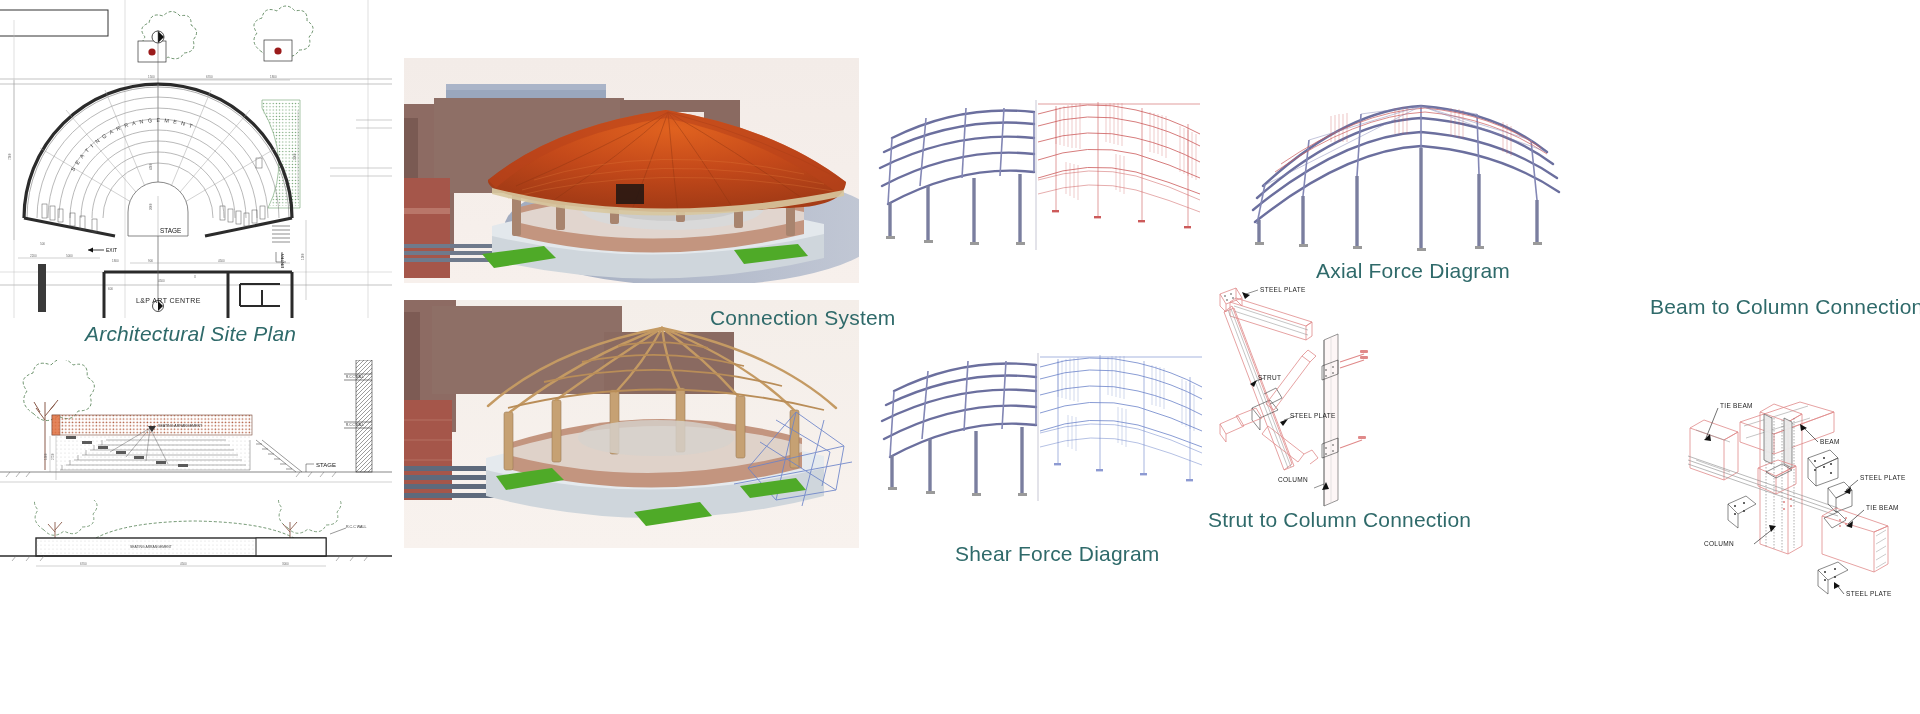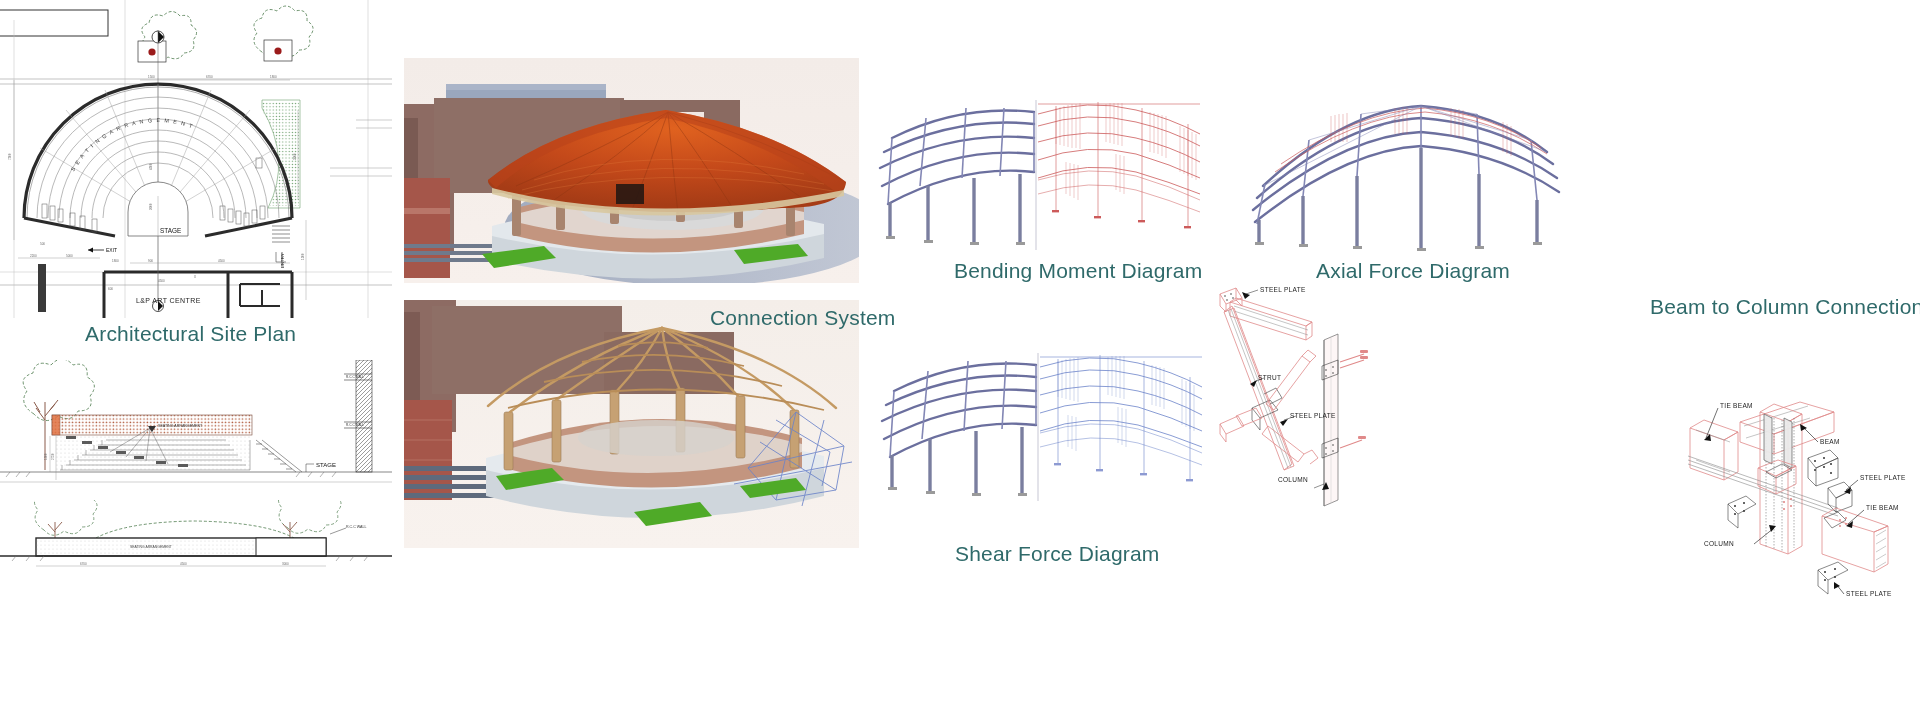--- a/index.html
+++ b/index.html
@@ -198,21 +198,21 @@
         <text x="158" y="282">4500</text>
         <text x="194" y="278">X</text>
       </g>
 
       <circle cx="158" cy="306" r="5.5" fill="#fff" stroke="#222" stroke-width="0.8"></circle>
       <path d="M158 301 L163 306 L158 311 z" fill="#111"></path>
     </svg>
     <div class="cadtext" style="left:136px;top:297px;font-size:7px;letter-spacing:.4px;">L&amp;P ART CENTRE</div>
   </div>
 
-  <div class="caption" style="left:85px;top:322px;">Architectural Site Plan</div>
+  <div class="caption" style="left:85px;top:322px;font-style:italic;">Architectural Site Plan</div>
 
   <div class="cad-panel" style="left:0;top:360px;width:392px;height:130px;">
     <svg width="392" height="130" viewBox="0 0 392 130">
 
       <path d="M34 54 q-16 -10 -7 -23 q-10 -13 6 -18 q2 -14 18 -8 q11 -12 22 0 q16 -4 14 12 q13 7 3 19 q5 15 -12 15 q-6 12 -20 5 q-13 10 -24 -2z" fill="none" stroke="#4b7a4b" stroke-width="0.8" stroke-dasharray="3,2"></path>
       <g stroke="#8a5a4a" stroke-width="1" fill="none">
         <path d="M45 110 L45 42"></path>
         <path d="M45 60 L36 48"></path>
         <path d="M45 56 L55 44"></path>
         <path d="M40 52 L34 42"></path>
@@ -590,21 +590,20 @@
         <rect x="224" y="126" width="7" height="2.4"></rect>
         <rect x="268" y="130" width="7" height="2.4"></rect>
         <rect x="314" y="136" width="7" height="2.4"></rect>
       </g>
       <g stroke="#cc5a5a" stroke-width="0.5" fill="none">
         <path d="M168 90 Q220 74 266 86 Q300 96 330 110"></path>
         <path d="M168 104 Q220 88 266 100 Q300 110 330 122"></path>
       </g>
     </svg>
   </div>
-  <div class="caption" style="left:954px;top:259px;">Bending Moment Diagram</div>
 
   <div class="analysis" style="left:1235px;top:90px;width:330px;height:165px;">
     <svg width="330" height="165" viewBox="0 0 330 165">
 
       <g stroke="#6b6f9e" stroke-width="2.4" fill="none" stroke-linecap="round">
         <path d="M28 96 Q110 20 186 16 Q262 22 312 62"></path>
         <path d="M22 108 Q108 32 186 28 Q264 34 318 74"></path>
         <path d="M18 120 Q108 46 186 42 Q264 48 322 88"></path>
         <path d="M20 132 Q110 60 186 56 Q264 62 324 102"></path>
       </g>
@@ -820,20 +819,21 @@
       <path d="M30 14 L38 17 L33 21 z" fill="#111"></path>
       <path d="M38 106 L45 102 L42 109 z" fill="#111"></path>
       <path d="M68 144 L76 141 L71 148 z" fill="#111"></path>
       <path d="M110 212 L114 204 L117 211 z" fill="#111"></path>
     </svg>
     <div class="detail-label" style="left:48px;top:8px;">STEEL PLATE</div>
     <div class="detail-label" style="left:46px;top:96px;">STRUT</div>
     <div class="detail-label" style="left:78px;top:134px;">STEEL PLATE</div>
     <div class="detail-label" style="left:66px;top:198px;">COLUMN</div>
   </div>
+  <div class="caption" style="left:1208px;top:508px;">Strut to Column Connection</div>
 
   <div class="detail" style="left:1688px;top:398px;width:232px;height:198px;">
     <svg width="232" height="198" viewBox="0 0 232 198">
 
       <g stroke="#e08a8a" stroke-width="0.8" fill="none">
         <path d="M2 30 L2 70 L36 82 L36 42 z"></path>
         <path d="M2 30 L16 22 L50 34 L36 42"></path>
         <path d="M36 42 L50 34 L50 74 L36 82"></path>
       </g>
       <g stroke="#8a8a8a" stroke-width="0.5" fill="none">

